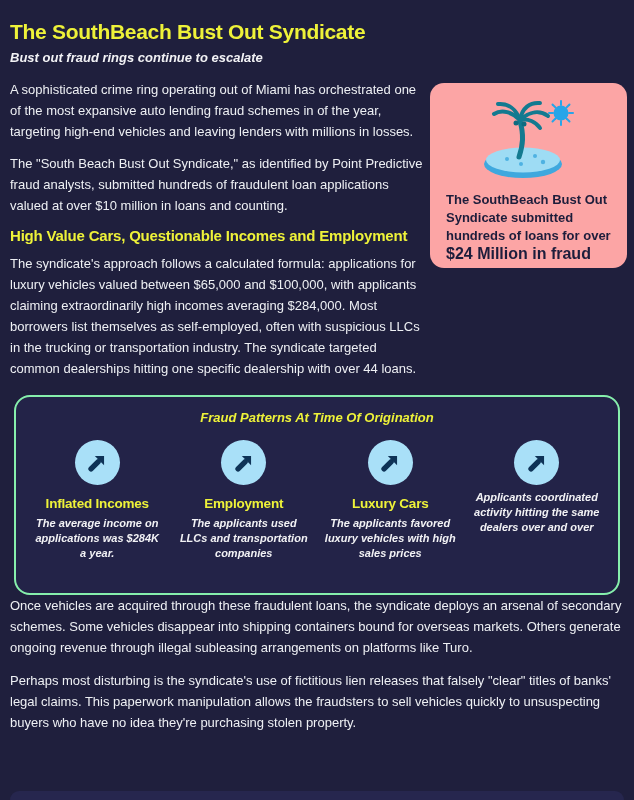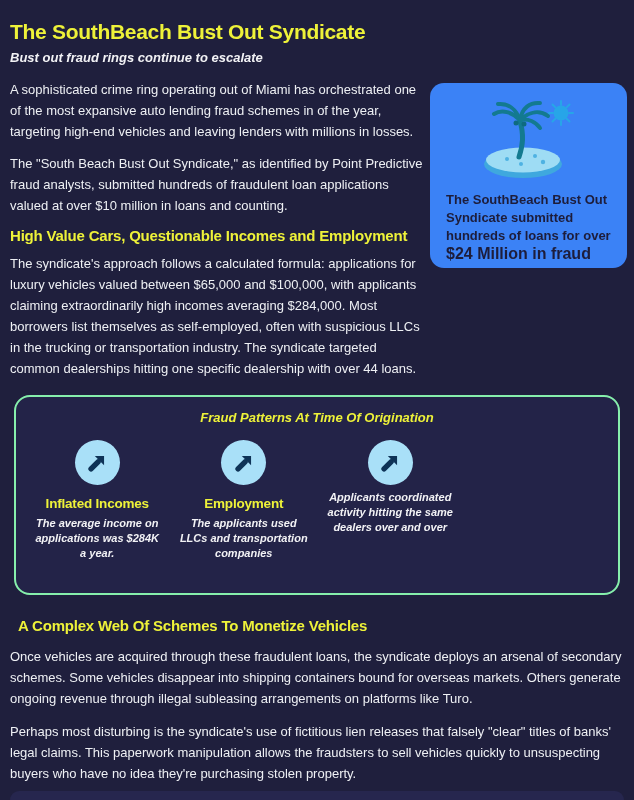--- a/index.html
+++ b/index.html
@@ -45,21 +45,21 @@
     margin: 8px 0 9px 0;
   }
 
   
   .highlight-card {
     position: absolute;
     top: 4px;
     right: -3px;
     width: 197px;
     height: 185px;
-    background: #3b82f6;
+    background: #fca5a5;
     border-radius: 14px;
     padding: 10px 16px 12px 16px;
     color: #1d1d3b;
   }
   .card-icon-wrap { text-align: center; margin-top: 2px; }
   .card-text {
     font-size: 13px;
     line-height: 18px;
     font-weight: 600;
     margin-top: 6px;
@@ -208,35 +208,44 @@
         <div class="pattern-circle">
           <svg width="26" height="26" viewBox="0 0 24 24">
             <path d="M6.5 17.5 L13 11" stroke="#0e3357" stroke-width="5" stroke-linecap="round"></path>
             <path d="M10 5.5 L18.5 5.5 L18.5 14 Z" fill="#0e3357"></path>
           </svg>
         </div>
         <div class="pattern-label">Employment</div>
         <div class="pattern-desc">The applicants used LLCs and transportation companies</div>
       </div>
 
+      <div class="pattern-item">
+        <div class="pattern-circle">
+          <svg width="26" height="26" viewBox="0 0 24 24">
+            <path d="M6.5 17.5 L13 11" stroke="#0e3357" stroke-width="5" stroke-linecap="round"></path>
+            <path d="M10 5.5 L18.5 5.5 L18.5 14 Z" fill="#0e3357"></path>
+          </svg>
+        </div>
+        <div class="pattern-label">Luxury Cars</div>
+        <div class="pattern-desc">The applicants favored luxury vehicles with high sales prices</div>
+      </div>
 
       <div class="pattern-item">
         <div class="pattern-circle">
           <svg width="26" height="26" viewBox="0 0 24 24">
             <path d="M6.5 17.5 L13 11" stroke="#0e3357" stroke-width="5" stroke-linecap="round"></path>
             <path d="M10 5.5 L18.5 5.5 L18.5 14 Z" fill="#0e3357"></path>
           </svg>
         </div>
         <div class="pattern-desc">Applicants coordinated activity hitting the same dealers over and over</div>
       </div>
 
     </div>
   </div>
 
-  <h2 class="section-heading schemes-heading">A Complex Web Of Schemes To Monetize Vehicles</h2>
 
   <div class="wide-text">
     <p class="body-text">Once vehicles are acquired through these fraudulent loans, the syndicate deploys an arsenal of secondary schemes. Some vehicles disappear into shipping containers bound for overseas markets. Others generate ongoing revenue through illegal subleasing arrangements on platforms like Turo.</p>
     <p class="body-text">Perhaps most disturbing is the syndicate's use of fictitious lien releases that falsely "clear" titles of banks' legal claims. This paperwork manipulation allows the fraudsters to sell vehicles quickly to unsuspecting buyers who have no idea they're purchasing stolen property.</p>
 
   </div>
 
   <div class="next-section-partial"></div>
 
 </div>

